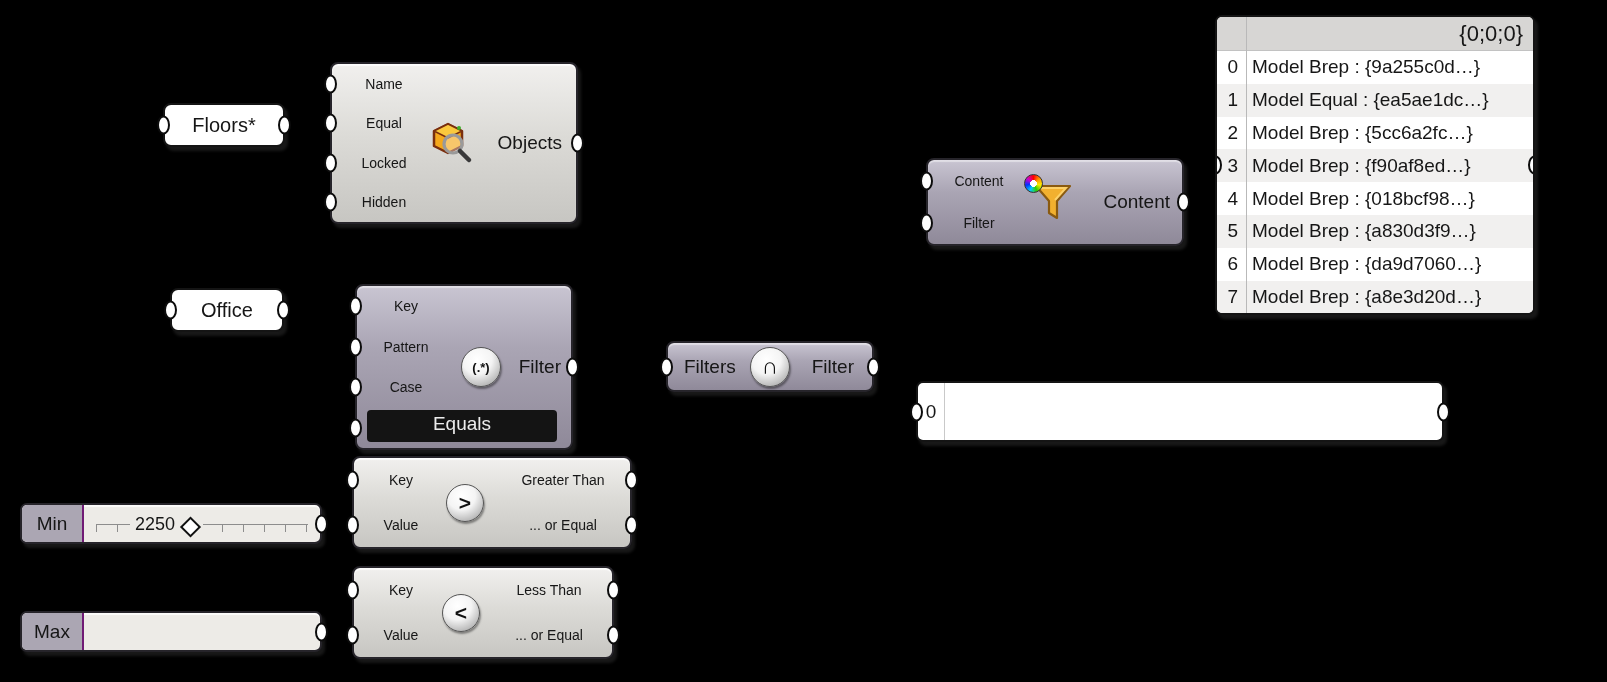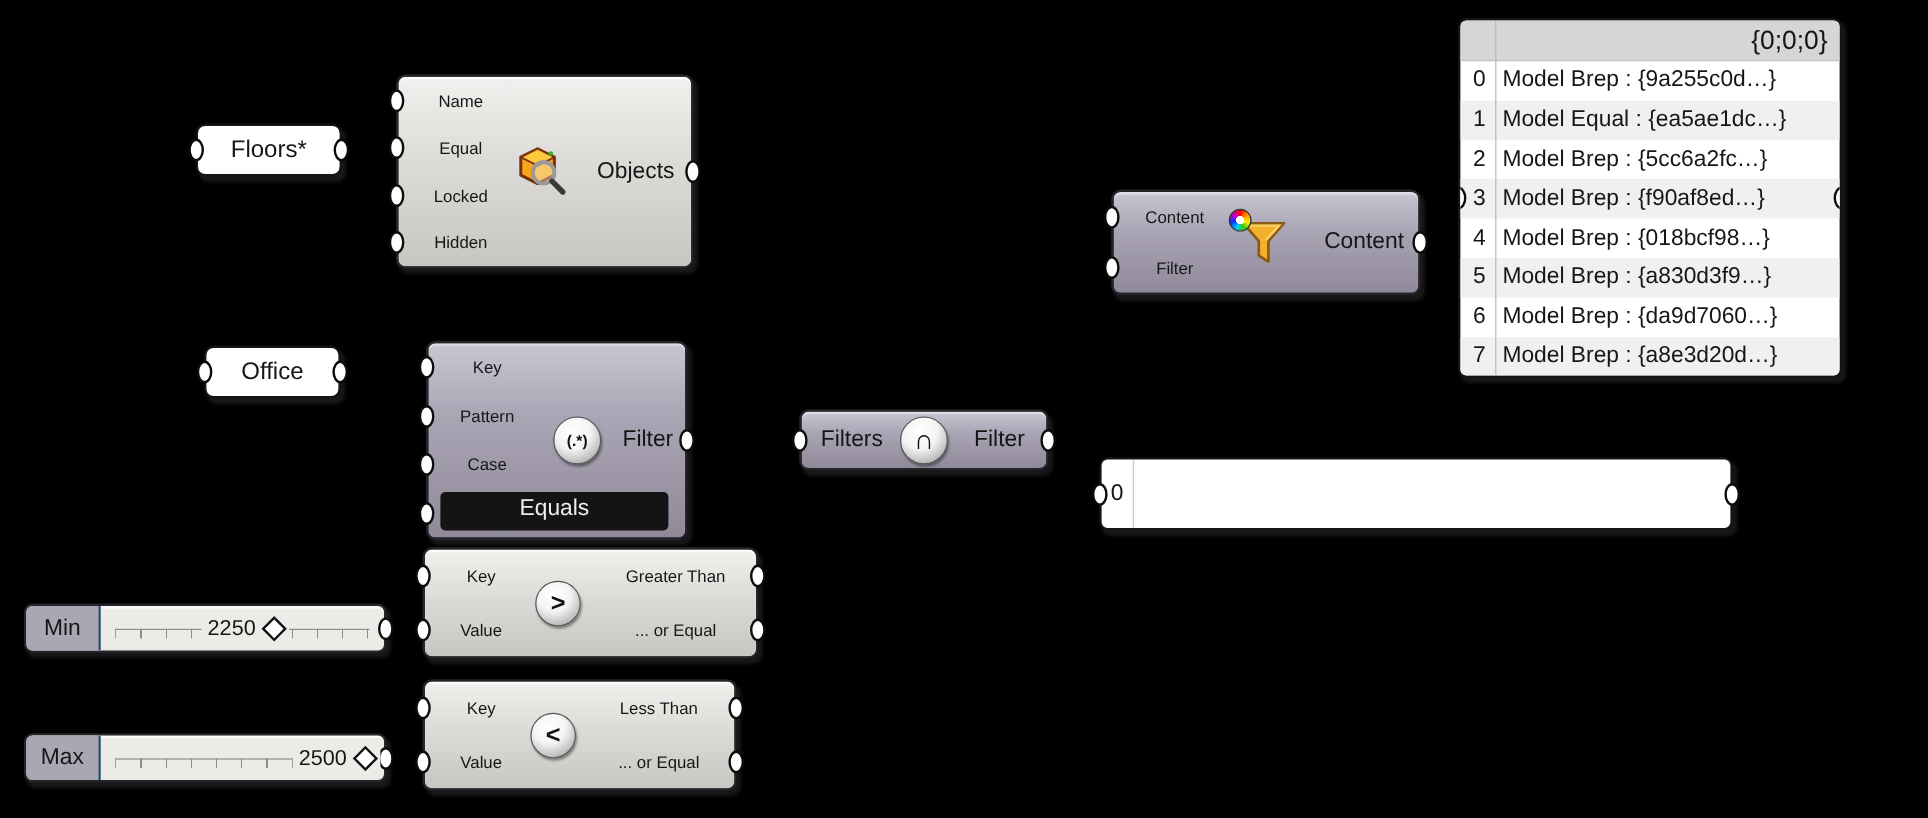--- a/index.html
+++ b/index.html
@@ -32,29 +32,29 @@
            box-shadow:3px 4px 3px rgba(110,110,110,.22);}
 
   
   .modetab{position:absolute;background:#141414;color:#ececec;text-align:center;
            font-size:19px;line-height:28px;border-radius:4px;}
 
   
   .slider{position:absolute;height:37px;border:2px solid #26242a;border-radius:7px;
           display:flex;background:#edebe7;
           box-shadow:inset 0 2px 1px rgba(255,255,255,.8),3px 4px 3px rgba(110,110,110,.22);}
-  .slider .lab{width:60px;flex:0 0 60px;background:#aba6b3;border-right:2px solid #0c4a6e;
+  .slider .lab{width:60px;flex:0 0 60px;background:#aba6b3;border-right:2px solid #701a75;
                display:flex;align-items:center;justify-content:center;font-size:19px;
                border-radius:5px 0 0 5px;}
   .slider .track{position:relative;flex:1;border-radius:0 5px 5px 0;}
   .slider .track::before{content:"";position:absolute;left:12px;right:12px;top:50%;height:1px;background:#8d8d8d;}
   .slider .track::after{content:"";position:absolute;left:12px;right:12px;top:50%;height:8px;
         background:repeating-linear-gradient(90deg,#8d8d8d 0 1px,transparent 1px 21px);}
-  .valwrap{position:absolute;top:50%;transform:translateY(-50%);display:flex;align-items:center;
-           gap:8px;background:#edebe7;padding:0 5px;font-size:18px;z-index:1;margin-left:38px;}
+  .valwrap{position:absolute;top:50%;transform:translateY(-50%);display:flex;align-items:flex-end;
+           gap:8px;background:#edebe7;padding:0 5px;font-size:18px;z-index:1;}
   .diamond{width:11px;height:11px;background:#fff;border:2px solid #111;transform:rotate(45deg);}
 
   
   .datapanel{position:absolute;background:#fff;border:2px solid #141414;border-radius:7px;
              overflow:hidden;box-shadow:3px 4px 3px rgba(110,110,110,.22);}
   .datapanel .hdr{height:33px;background:#d7d6d4;border-bottom:1px solid #c2c2c2;
                   display:flex;align-items:center;justify-content:flex-end;
                   padding-right:10px;font-size:22px;}
   .datapanel .rows{display:flex;flex-direction:column;}
   .dprow{display:flex;align-items:center;height:32.8px;font-size:19px;}
@@ -141,26 +141,20 @@
         <span class="diamond"></span>
       </div>
     </div>
     <i class="nub r" style="top:50%"></i>
   </div>
 
   <div class="slider" style="left:20px;top:611px;width:298px;">
     <div class="lab">
       <span>Max</span>
     </div>
-    <div class="track">
-      <div class="valwrap" style="right:3px;">
-        <span>2500</span>
-        <span class="diamond"></span>
-      </div>
-    </div>
     <i class="nub r" style="top:50%"></i>
   </div>
 
   <div class="comp light" style="left:352px;top:456px;width:276px;height:89px;">
     <div class="col" style="left:6px;width:82px;">
       <span>Key</span>
       <span>Value</span>
     </div>
     <div class="badge" style="left:92px;top:50%;transform:translateY(-50%);width:36px;height:36px;font-size:21px;">
       <span>&gt;</span>

